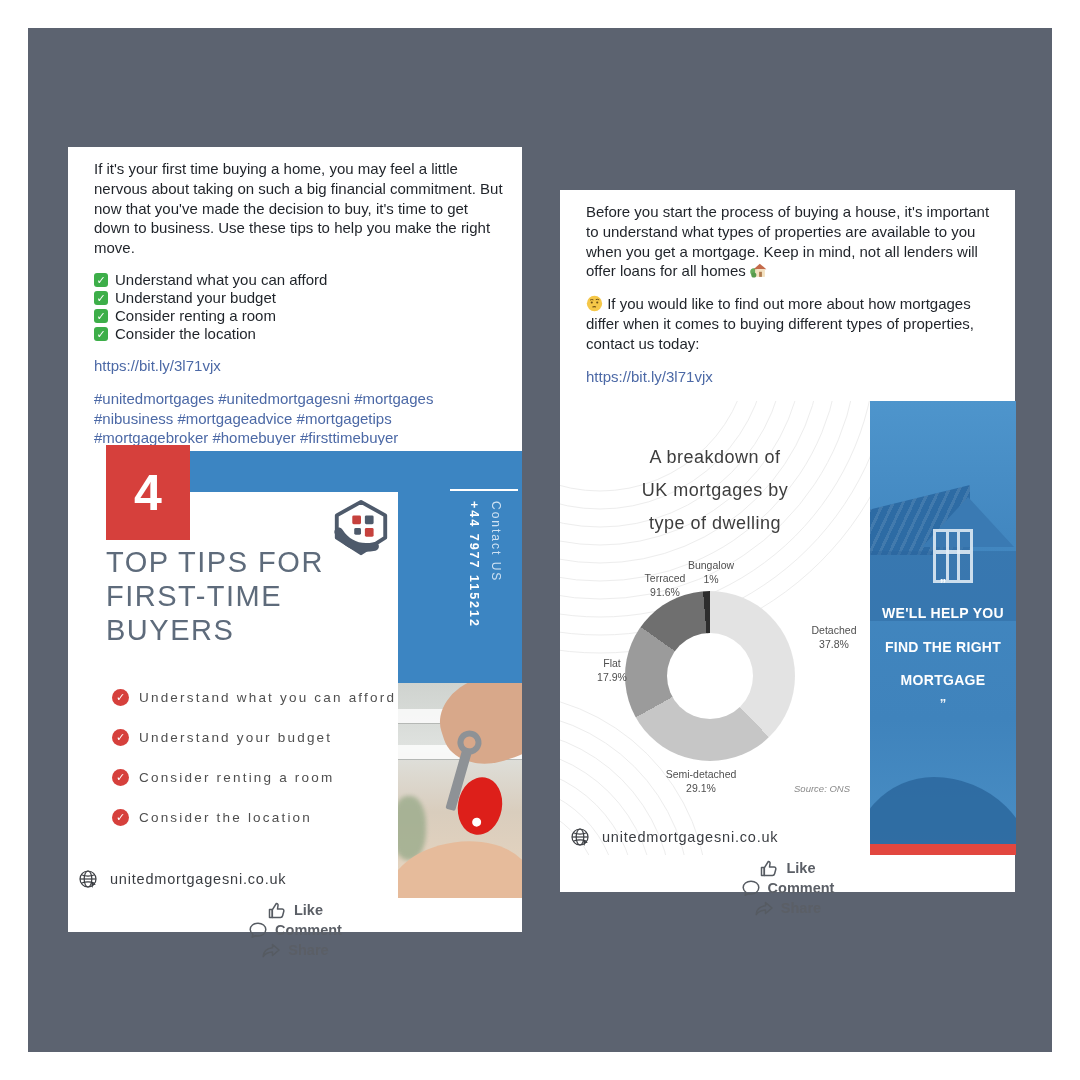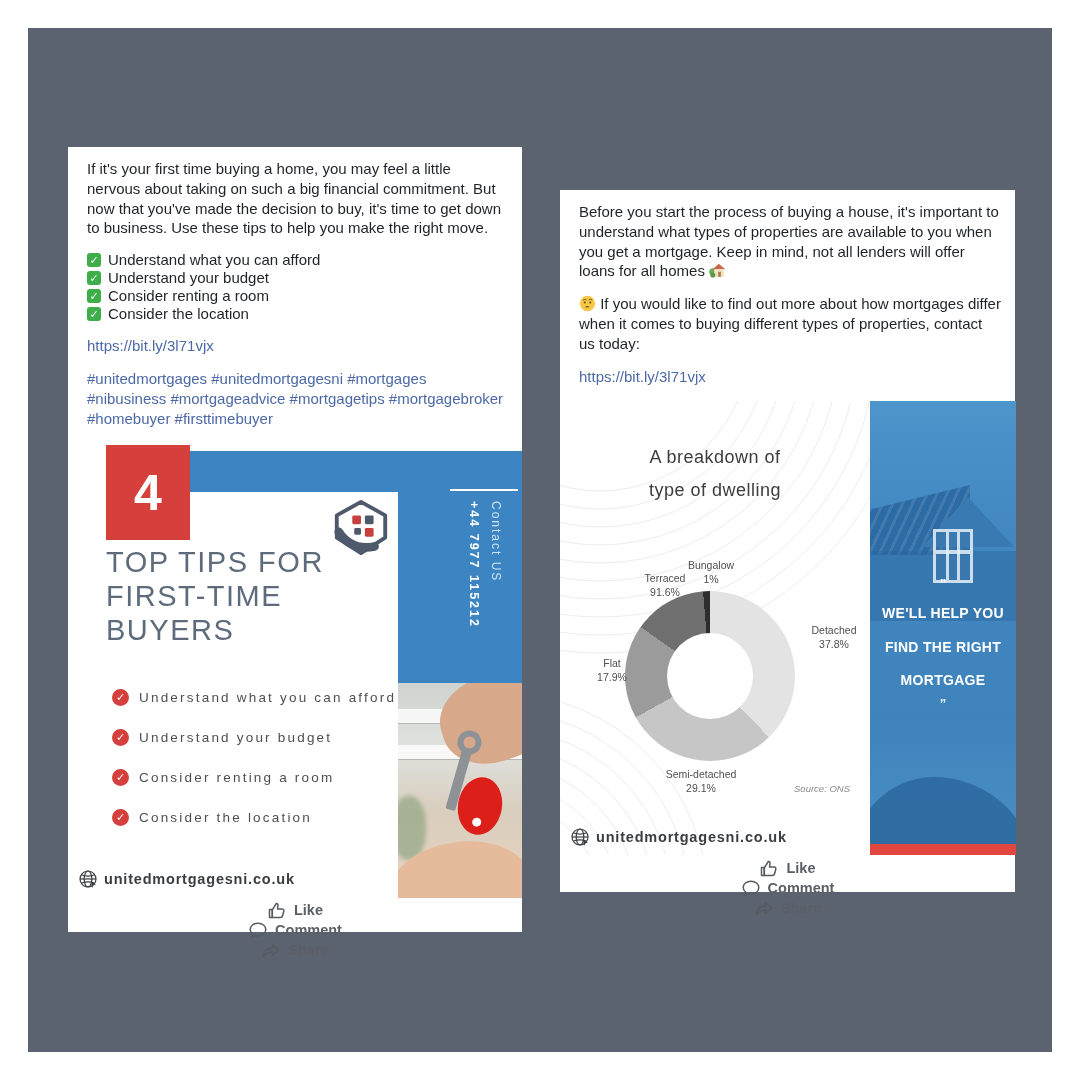--- a/index.html
+++ b/index.html
@@ -6,21 +6,21 @@
   html,body { width:1080px; height:1080px; }
   body { font-family:"Liberation Sans","DejaVu Sans",sans-serif; background:#ffffff; }
   .page { position:relative; width:1080px; height:1080px; background:#fff; overflow:hidden; }
   .bg-square { position:absolute; left:28px; top:28px; width:1024px; height:1024px; background:#5c6370; }
 
   .card { position:absolute; background:#fff; }
   .card-left  { left:68px;  top:147px; width:454px; height:785px; }
   .card-right { left:560px; top:190px; width:455px; height:702px; }
 
   
-  .post-text { padding:12px 14px 0 19px; font-size:15px; line-height:1.32; color:#1f2329; }
+  .post-text { padding:12px 14px 0 26px; font-size:15px; line-height:1.32; color:#1f2329; }
   .post-text p { margin-bottom:13px; }
   .check-lines { margin-bottom:13px; }
   .check-line { display:flex; align-items:center; height:18px; }
   .check-emoji { display:inline-flex; width:14px; height:14px; margin-right:7px; background:#3dae49;
                  border-radius:3px; color:#fff; font-size:11px; font-weight:bold;
                  align-items:center; justify-content:center; flex:0 0 auto; }
   .check-emoji::before { content:"✓"; }
   .post-link { color:#4c69a6; text-decoration:none; display:inline-block; margin-bottom:13px; }
   .hashtags { color:#4c69a6; margin-bottom:0; }
   .emoji { display:inline-block; width:17px; height:17px; vertical-align:-3px; }
@@ -48,21 +48,21 @@
   .ig-contact-cols { display:flex; flex-direction:row; justify-content:center; gap:8px; margin-top:10px; height:218px; }
   .ig-phone { writing-mode:vertical-rl; color:#fff; font-weight:bold; font-size:12.5px; letter-spacing:2px; }
   .ig-contact-label { writing-mode:vertical-rl; color:#cfe2f3; font-size:12px; letter-spacing:2px; }
   .ig-tips { position:absolute; left:44px; top:244px; list-style:none; }
   .ig-tips li { display:flex; align-items:center; height:17px; margin-bottom:23px; }
   .tip-check { width:17px; height:17px; border-radius:50%; background:#d6403c; color:#fff;
                display:inline-flex; align-items:center; justify-content:center;
                font-size:11px; font-weight:bold; margin-right:10px; flex:0 0 auto; }
   .tip-check::before { content:"✓"; }
   .tip-text { font-size:13.5px; letter-spacing:2.2px; color:#4f4f4f; }
-  .website-row { display:flex; align-items:center; gap:6px;font-weight:bold; }
+  .website-row { display:flex; align-items:center; gap:12px; }
   .website-row svg { width:20px; height:20px; }
   .website-text { font-size:14.5px; color:#3a3d42; letter-spacing:0.8px; }
   .ig-website { position:absolute; left:10px; top:424px; }
 
   
   .ig-photo { position:absolute; left:330px; top:238px; width:124px; height:215px; overflow:hidden;
               background:linear-gradient(180deg,#cfd3cf 0%,#dfe2df 30%,#d9cdbd 60%,#e9d6c0 100%); }
   .kp-balcony { position:absolute; left:0; right:0; height:14px; background:rgba(255,255,255,.78); box-shadow:0 1px 0 #b5b8b5; }
   .kp-b1 { top:26px; } .kp-b2 { top:62px; }
   .kp-green { position:absolute; left:-6px; bottom:38px; width:34px; height:64px; background:#9fae8f;
@@ -287,20 +287,21 @@
           <circle cx="-60" cy="500" r="136"></circle>
             <circle cx="-60" cy="500" r="154"></circle>
           <circle cx="-60" cy="500" r="172"></circle>
             <circle cx="-60" cy="500" r="190"></circle>
           <circle cx="-60" cy="500" r="208"></circle>
         </g>
       </svg>
 
       <div class="chart-title">
         <div>A breakdown of</div>
+        <div>UK mortgages by</div>
         <div>type of dwelling</div>
       </div>
 
       <div class="donut" style="background: conic-gradient(rgb(227, 227, 227) 0%, rgb(227, 227, 227) 37.8%, rgb(198, 198, 198) 37.8%, rgb(198, 198, 198) 66.9%, rgb(155, 155, 155) 66.9%, rgb(155, 155, 155) 84.8%, rgb(111, 111, 111) 84.8%, rgb(111, 111, 111) 98.7%, rgb(45, 45, 45) 98.7%, rgb(45, 45, 45) 99.7%);"></div>
 
       <div class="slice-label" style="left:151px; top:158px">
         <div>Bungalow</div>
           <div>1%</div>
       </div>
       <div class="slice-label" style="left:105px; top:171px">

